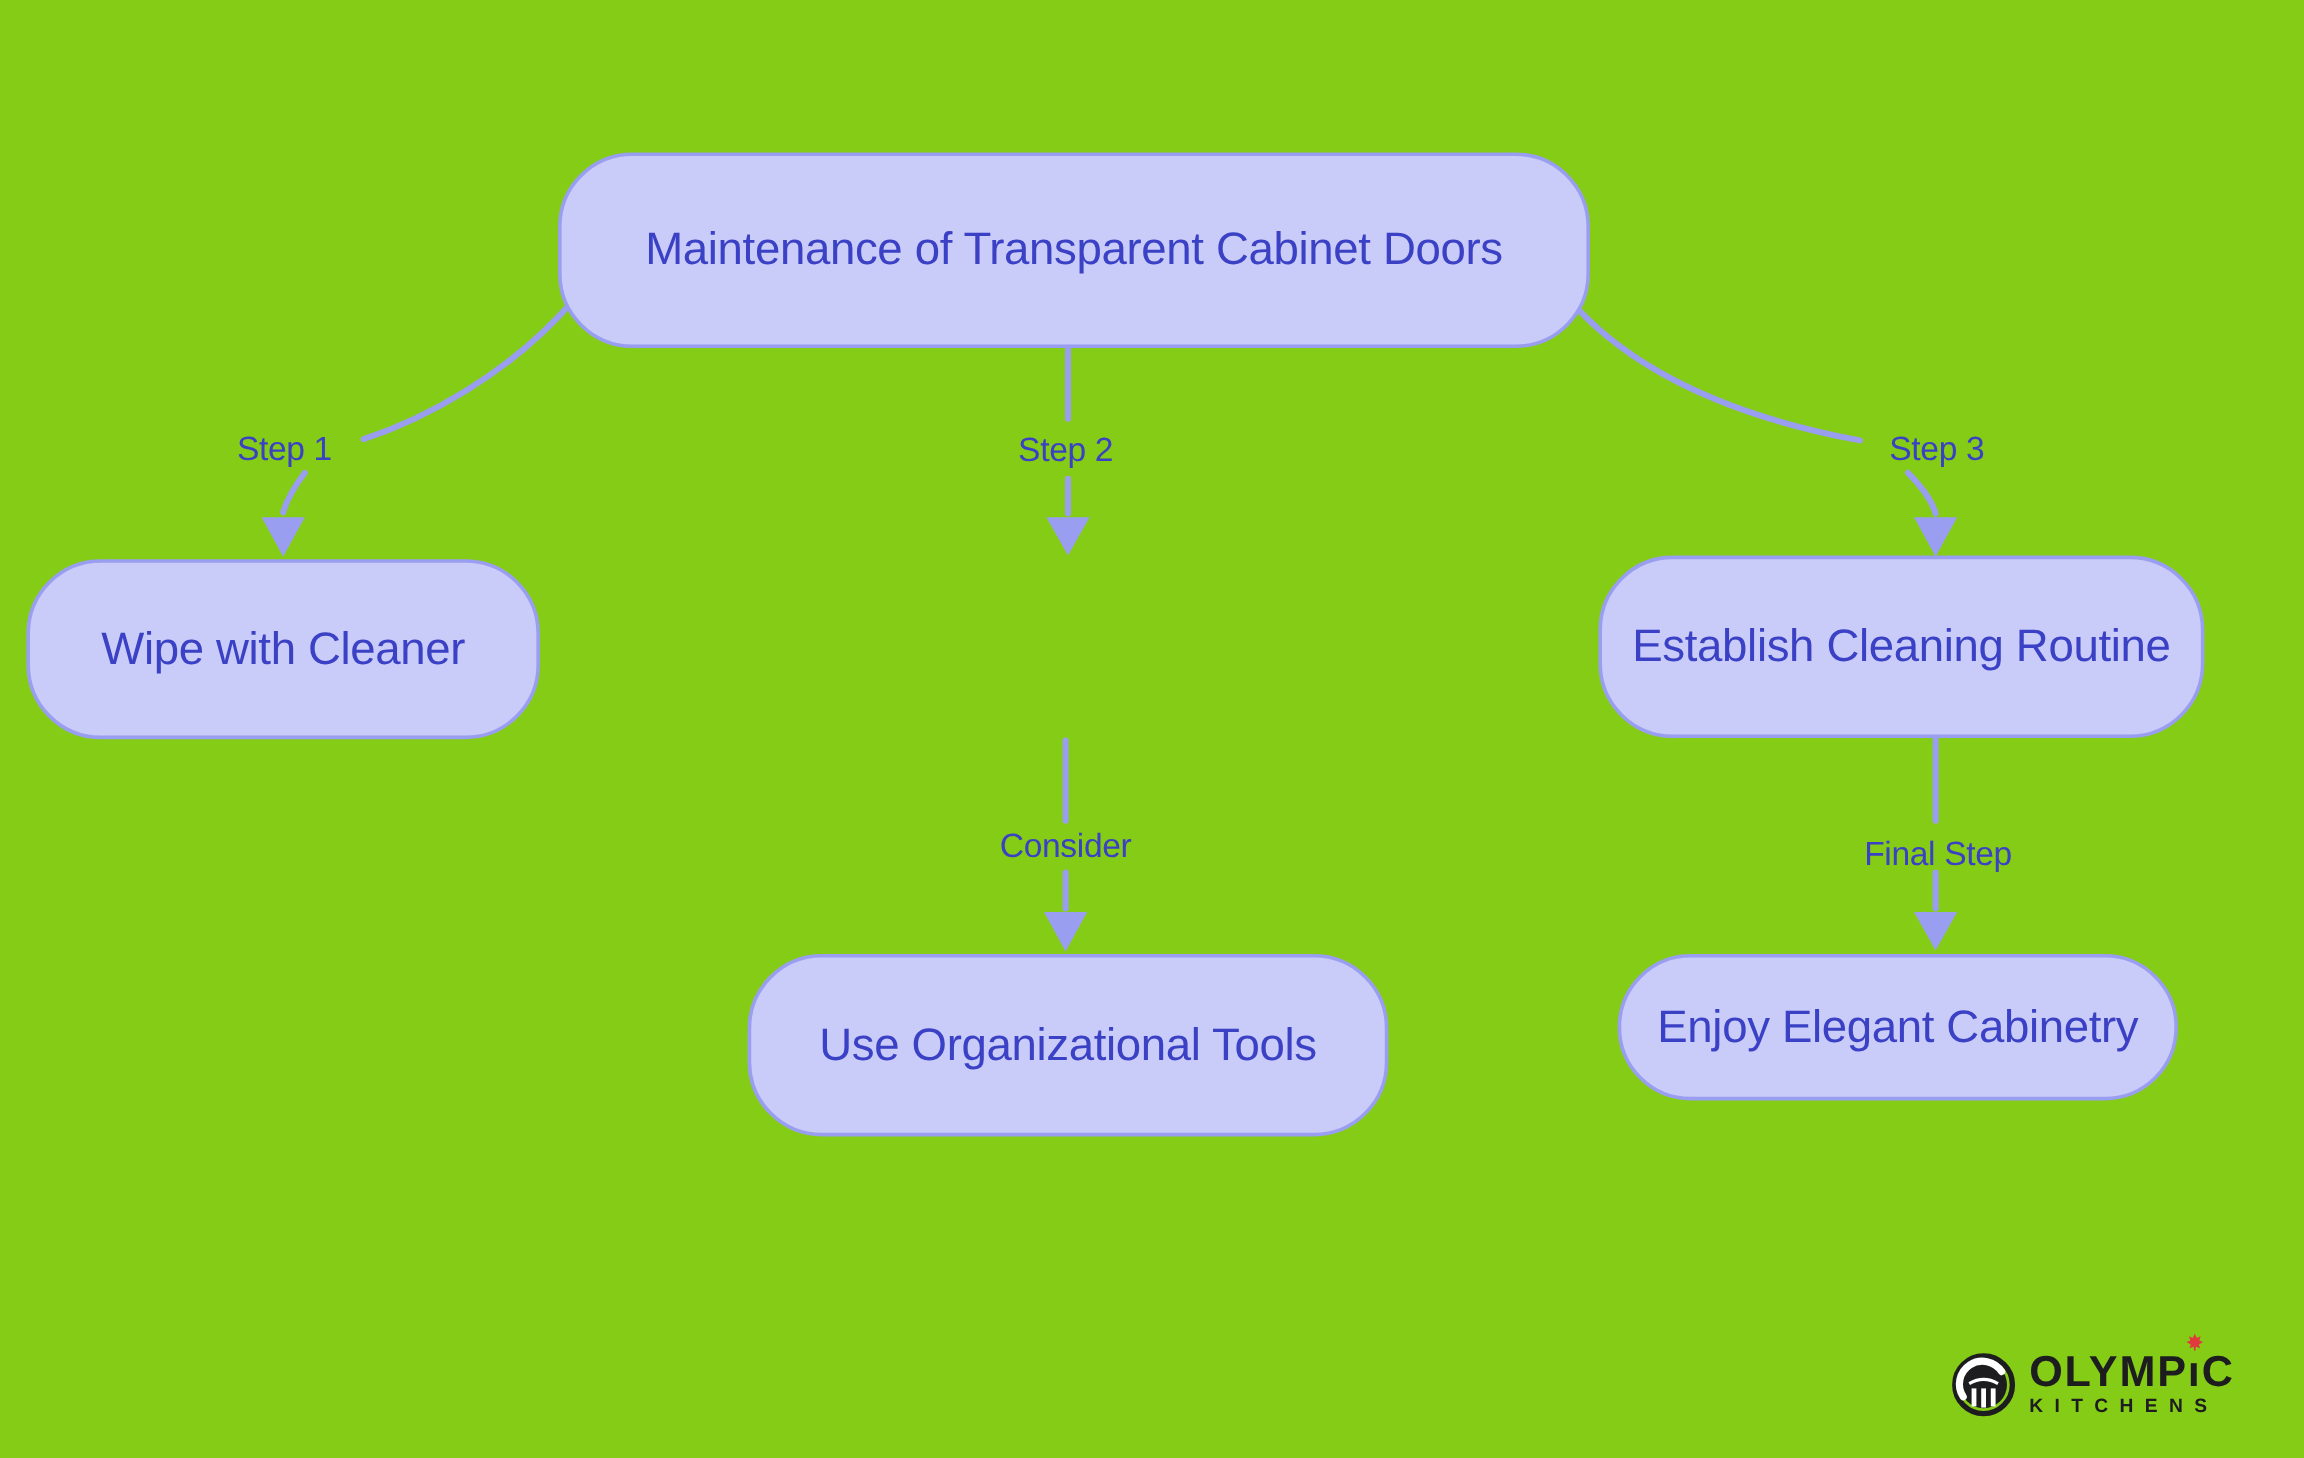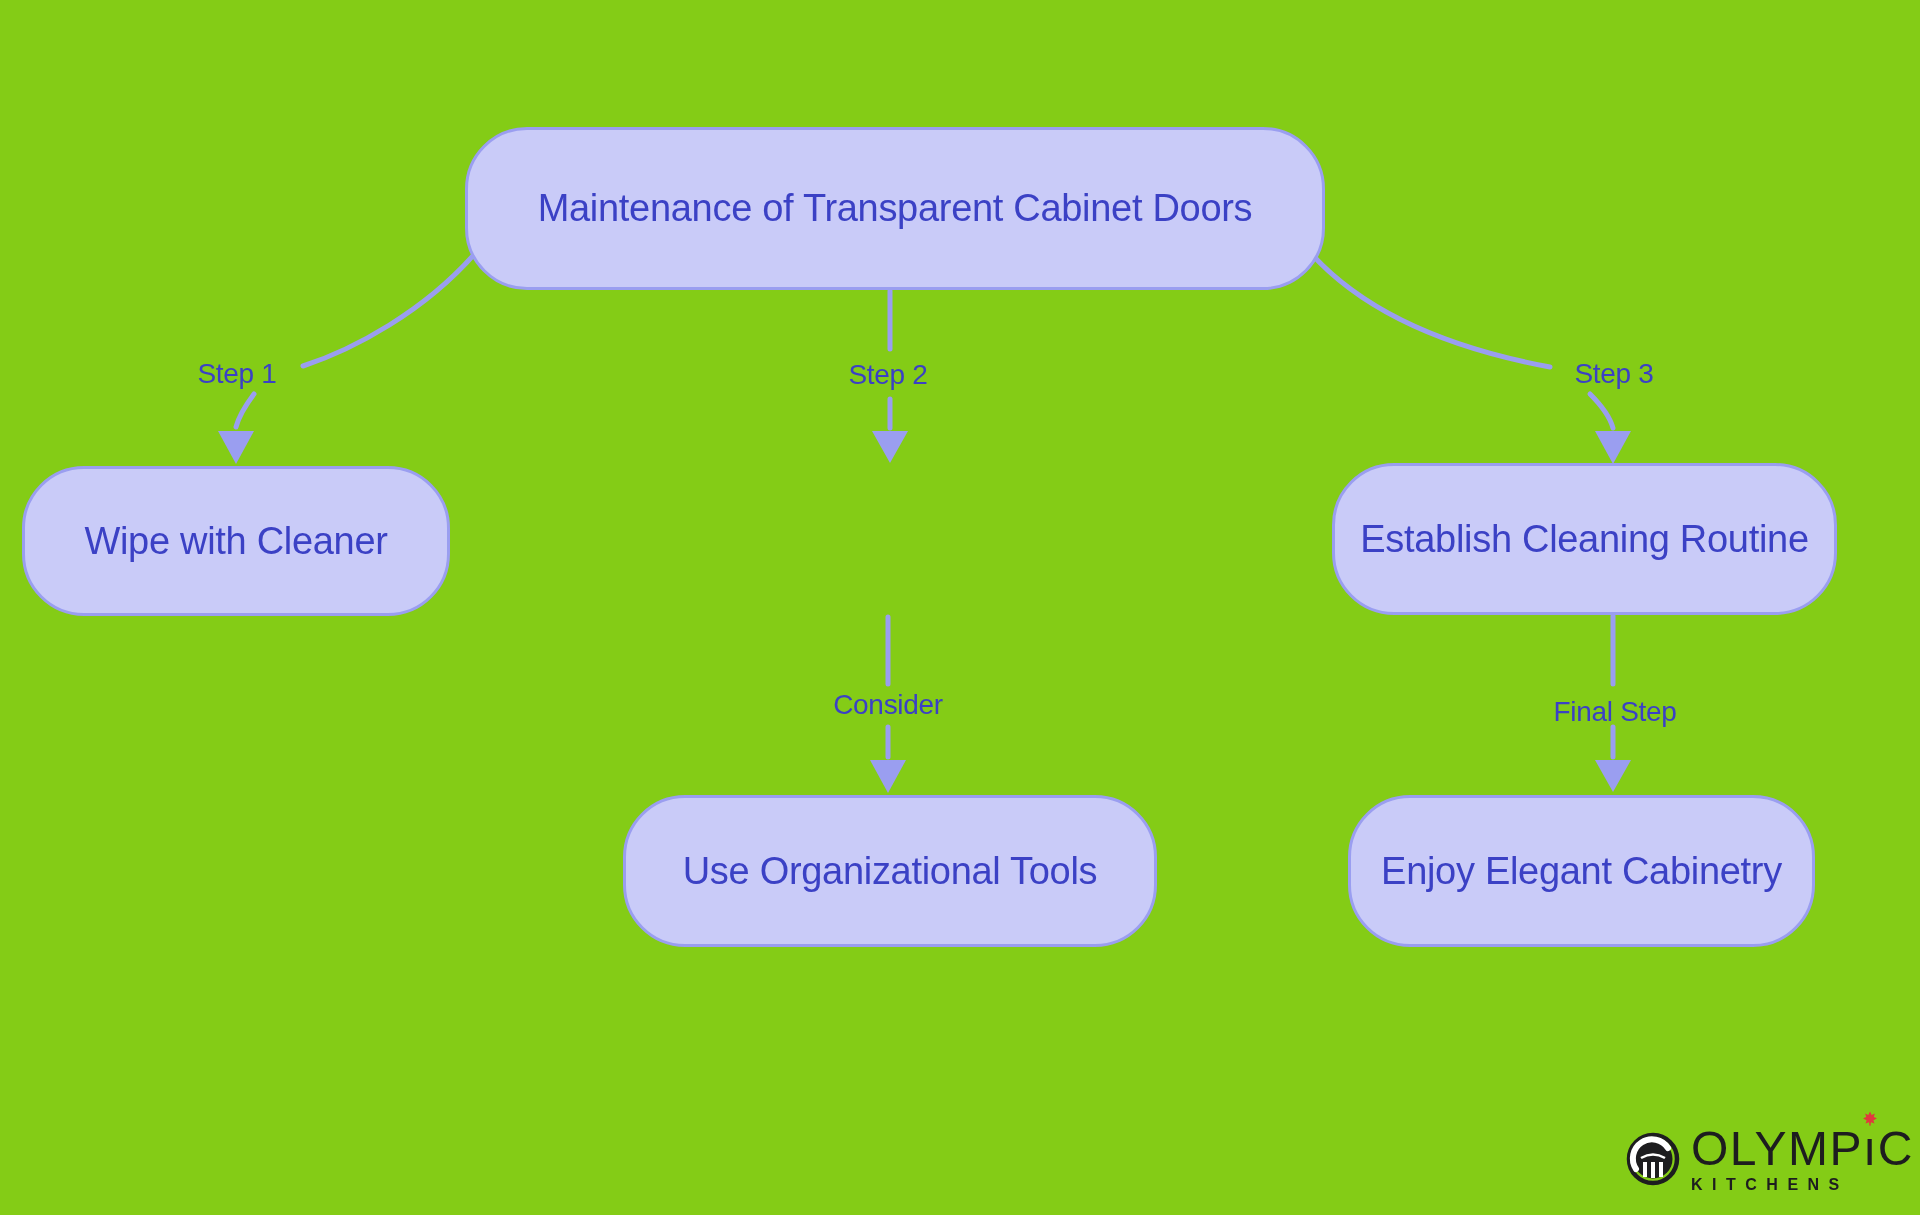--- a/index.html
+++ b/index.html
@@ -44,43 +44,43 @@
     font-size: 28px;
     letter-spacing: -0.3px;
     white-space: nowrap;
   }
   
   .node-maintenance { left: 465px; top: 127px; width: 860px; height: 163px; }
   .node-wipe        { left: 22px;  top: 466px; width: 428px; height: 150px; }
   .node-choose      { left: 583px; top: 464px; width: 614px; height: 152px; }
   .node-establish   { left: 1332px;top: 463px; width: 505px; height: 152px; }
   .node-tools       { left: 623px; top: 795px; width: 534px; height: 152px; }
-  .node-enjoy       { left: 1348px;top: 795px; width: 467px; height: 152px; }
+  .node-enjoy       { left: 1348px;top: 795px; width: 467px; height: 122px; }
   
   .label-step1   { left: 237px;  top: 374px; }
   .label-step2   { left: 888px;  top: 375px; }
   .label-step3   { left: 1614px; top: 374px; }
   .label-consider{ left: 888px;  top: 705px; }
   .label-final   { left: 1615px; top: 712px; }
   
   .logo {
     position: absolute;
     left: 1626px; top: 1126px;
     display: flex;
     align-items: center;
     gap: 11px;
   }
   .logo-icon { width: 54px; height: 54px; display: block; }
   .logo-textcol { display: flex; flex-direction: column; }
   .logo-brand {
     display: flex;
     align-items: flex-end;
     color: #1d1d1f;
-    font-size: 48px;
-    font-weight: 400;
+    font-size: 36px;
+    font-weight: 700;
     letter-spacing: 1.5px;
     line-height: 0.95;
   }
   .brand-i { position: relative; display: inline-block; }
   .brand-leaf {
     position: absolute;
     left: 50%;
     top: -15px;
     transform: translateX(-50%);
     width: 15px; height: 15px;

